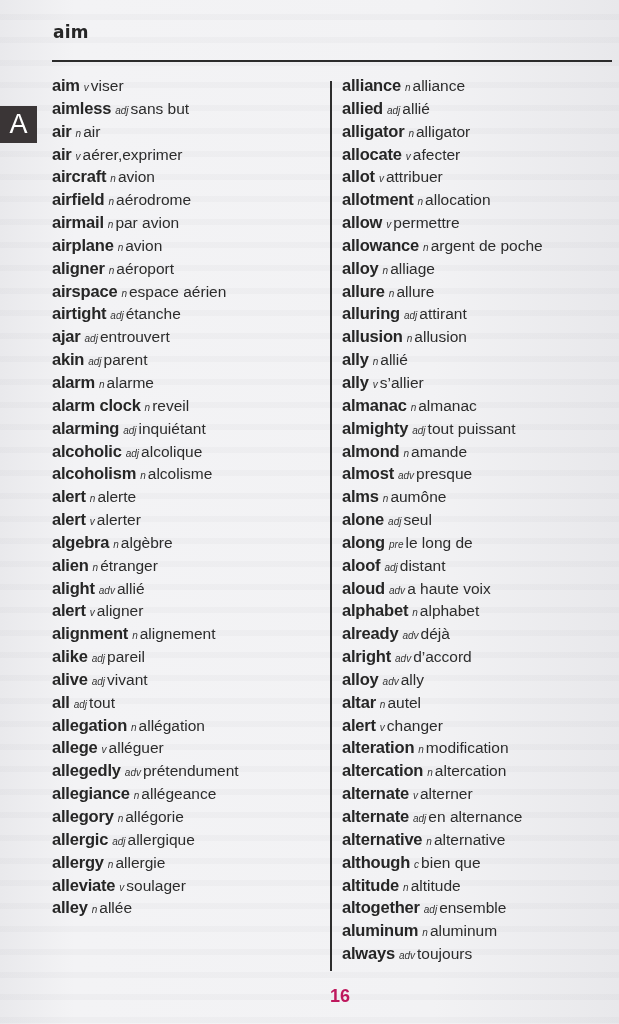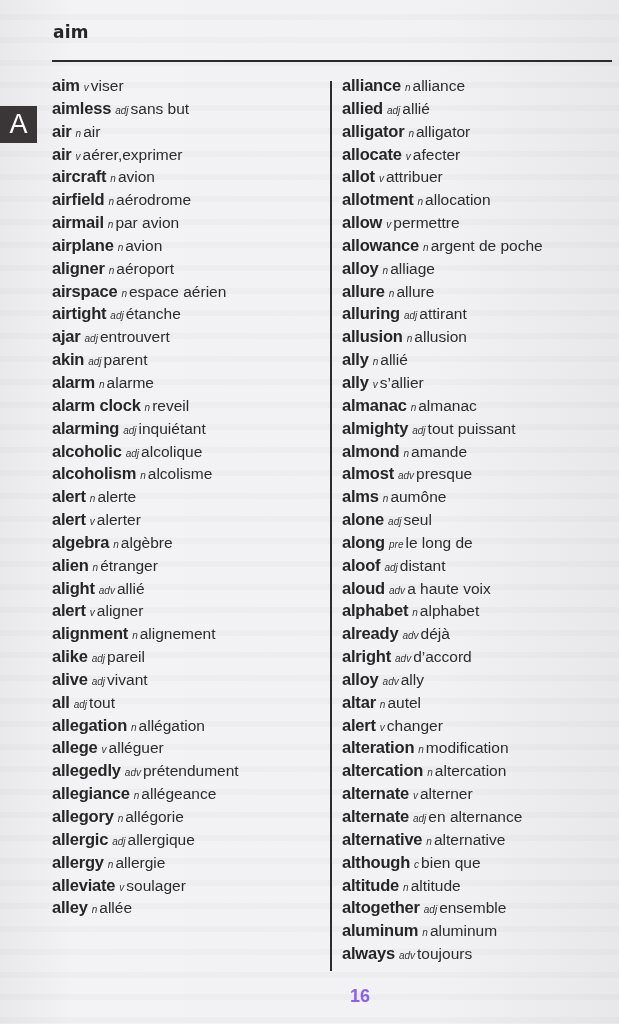--- a/index.html
+++ b/index.html
@@ -55,21 +55,21 @@
       font-weight: bold; font-size: 16.5px; color: #262626;
       letter-spacing: -0.2px;
     }
     .pos {
       font-style: italic; font-size: 10px; color: #333;
       margin: 0 2px 0 4px;
     }
     .tr { font-size: 15.5px; color: #2c2c2c; }
     .page-number {
       position: absolute; left: 330px; top: 986px; width: 40px;
-      text-align: right; font-weight: bold; font-size: 18px; color: #8b5cf6;
+      text-align: left; font-weight: bold; font-size: 18px; color: #be185d;
       font-family: "Liberation Sans", sans-serif;
     }
   </style>
 </head>
 <body>
 
 <div class="ghost"></div>
 
 <div class="running-head">aim</div>
 <div class="header-rule"></div>

